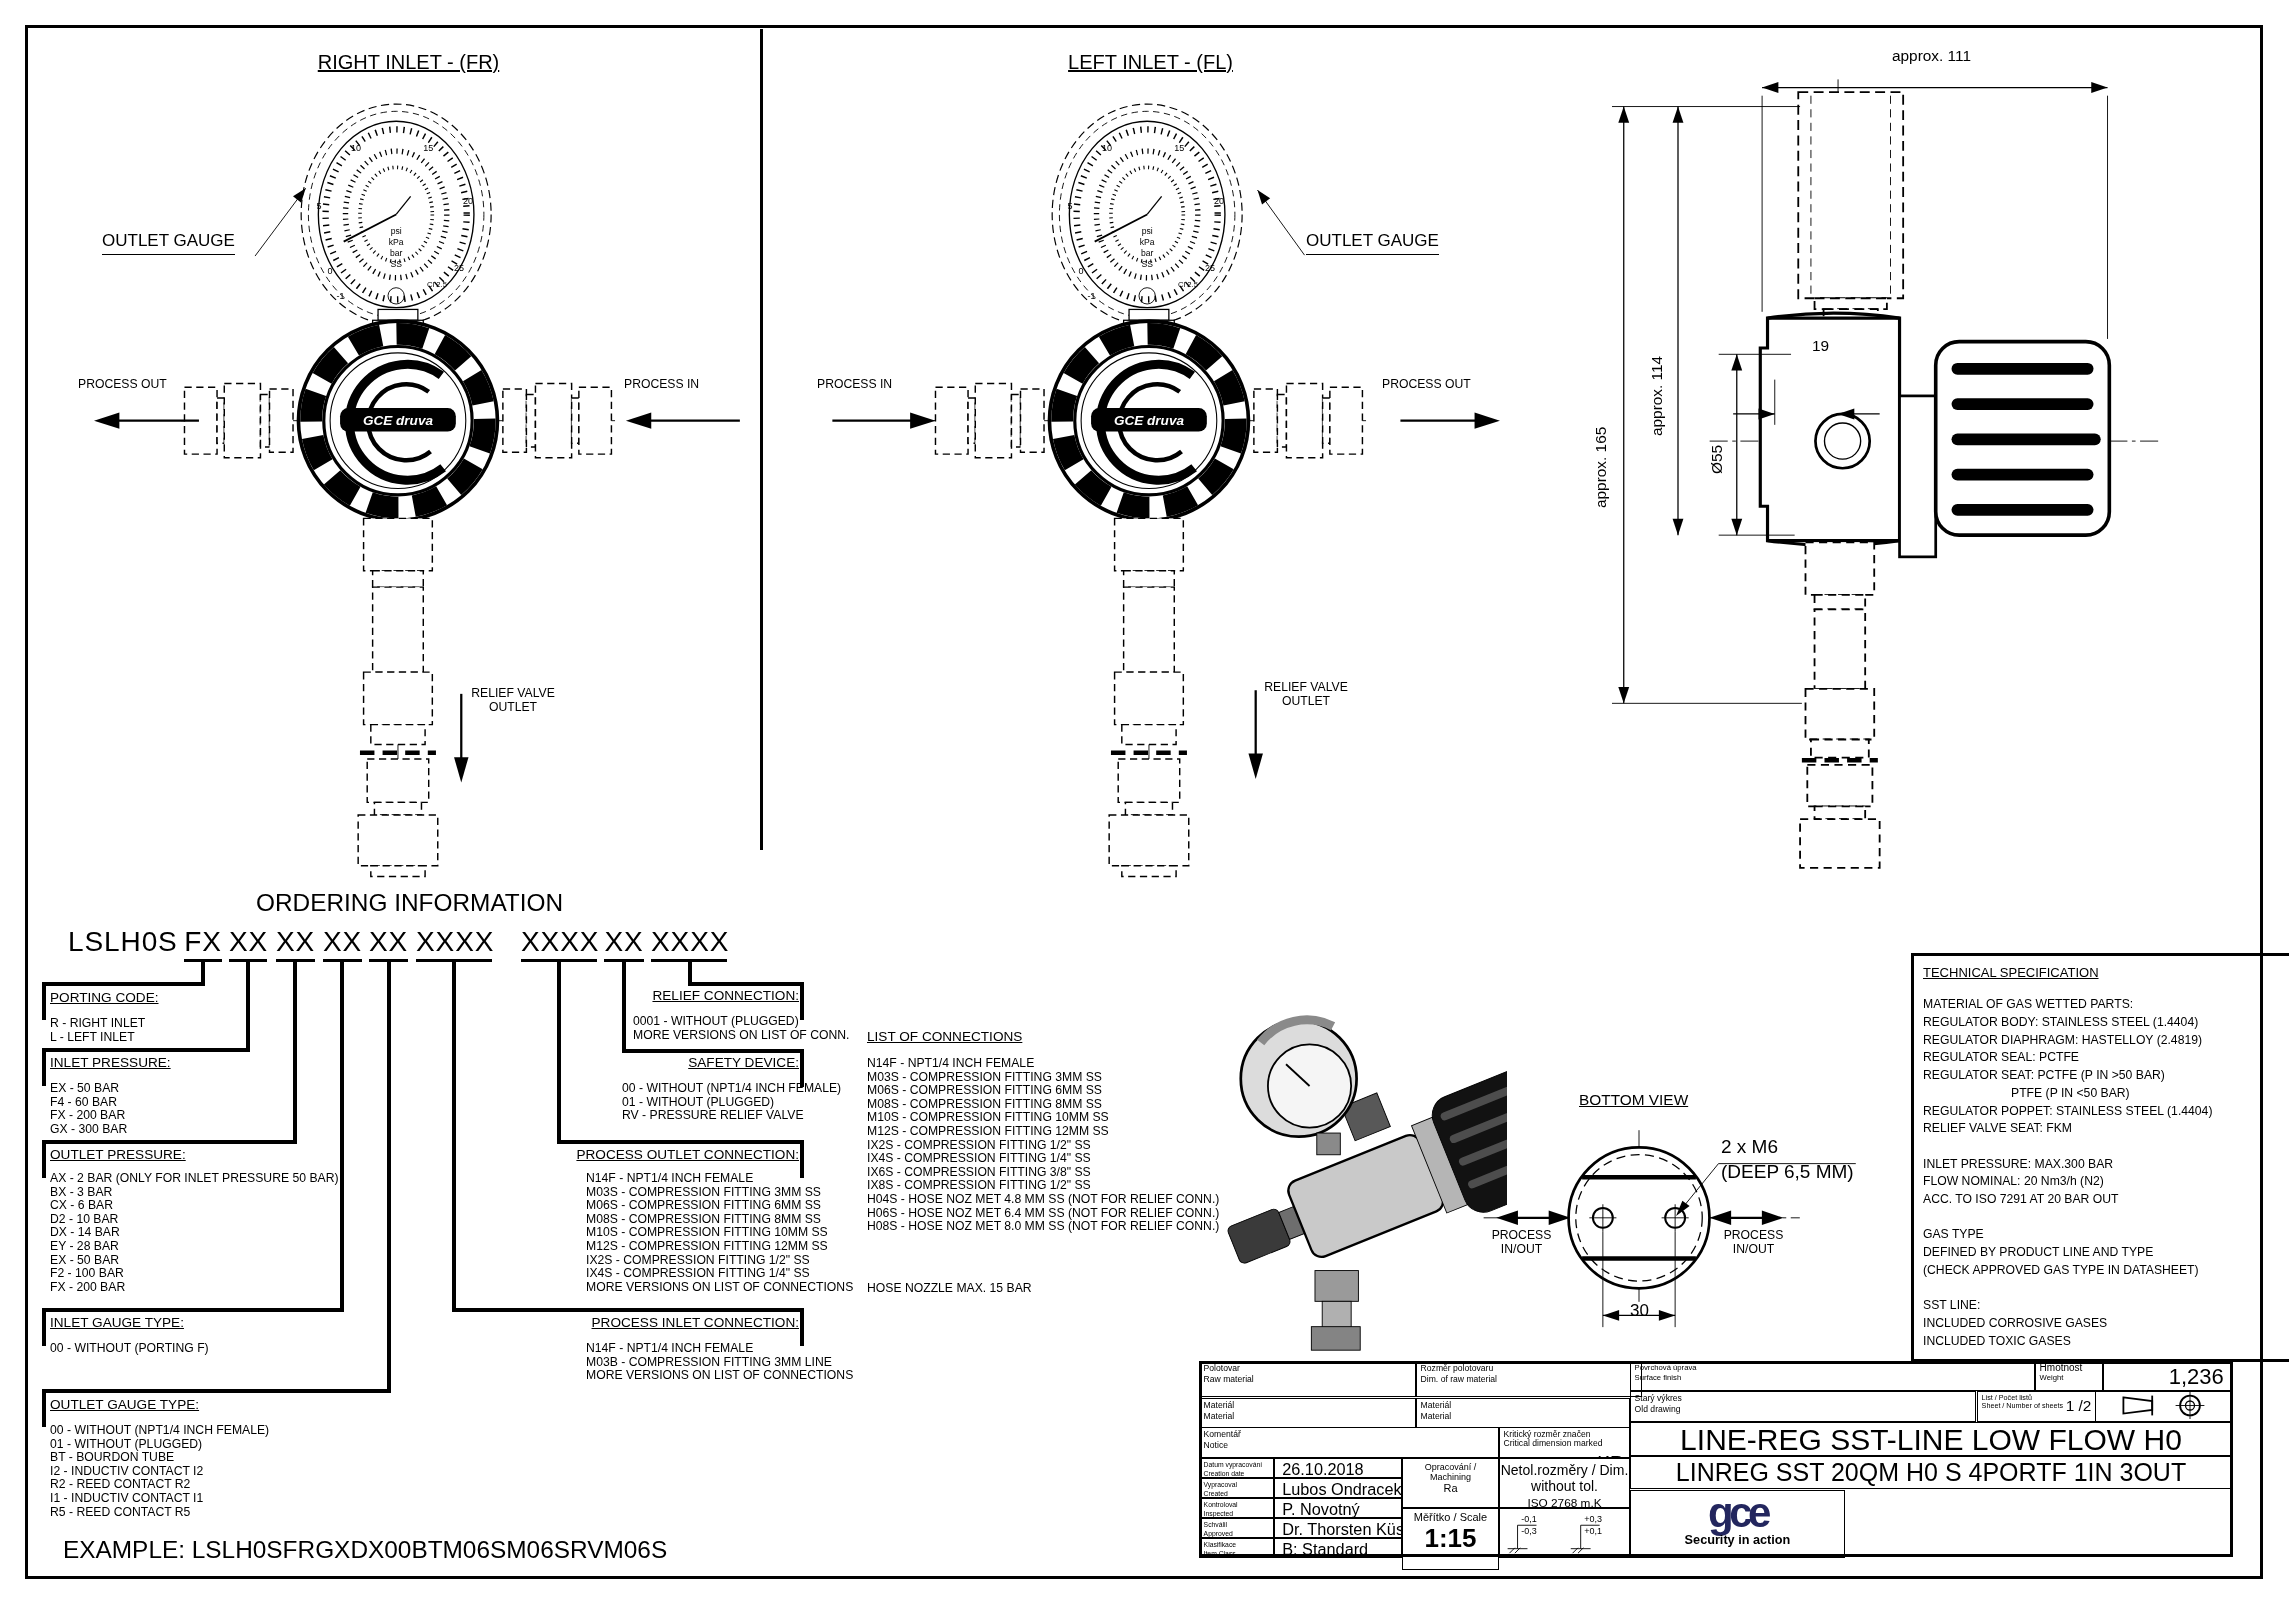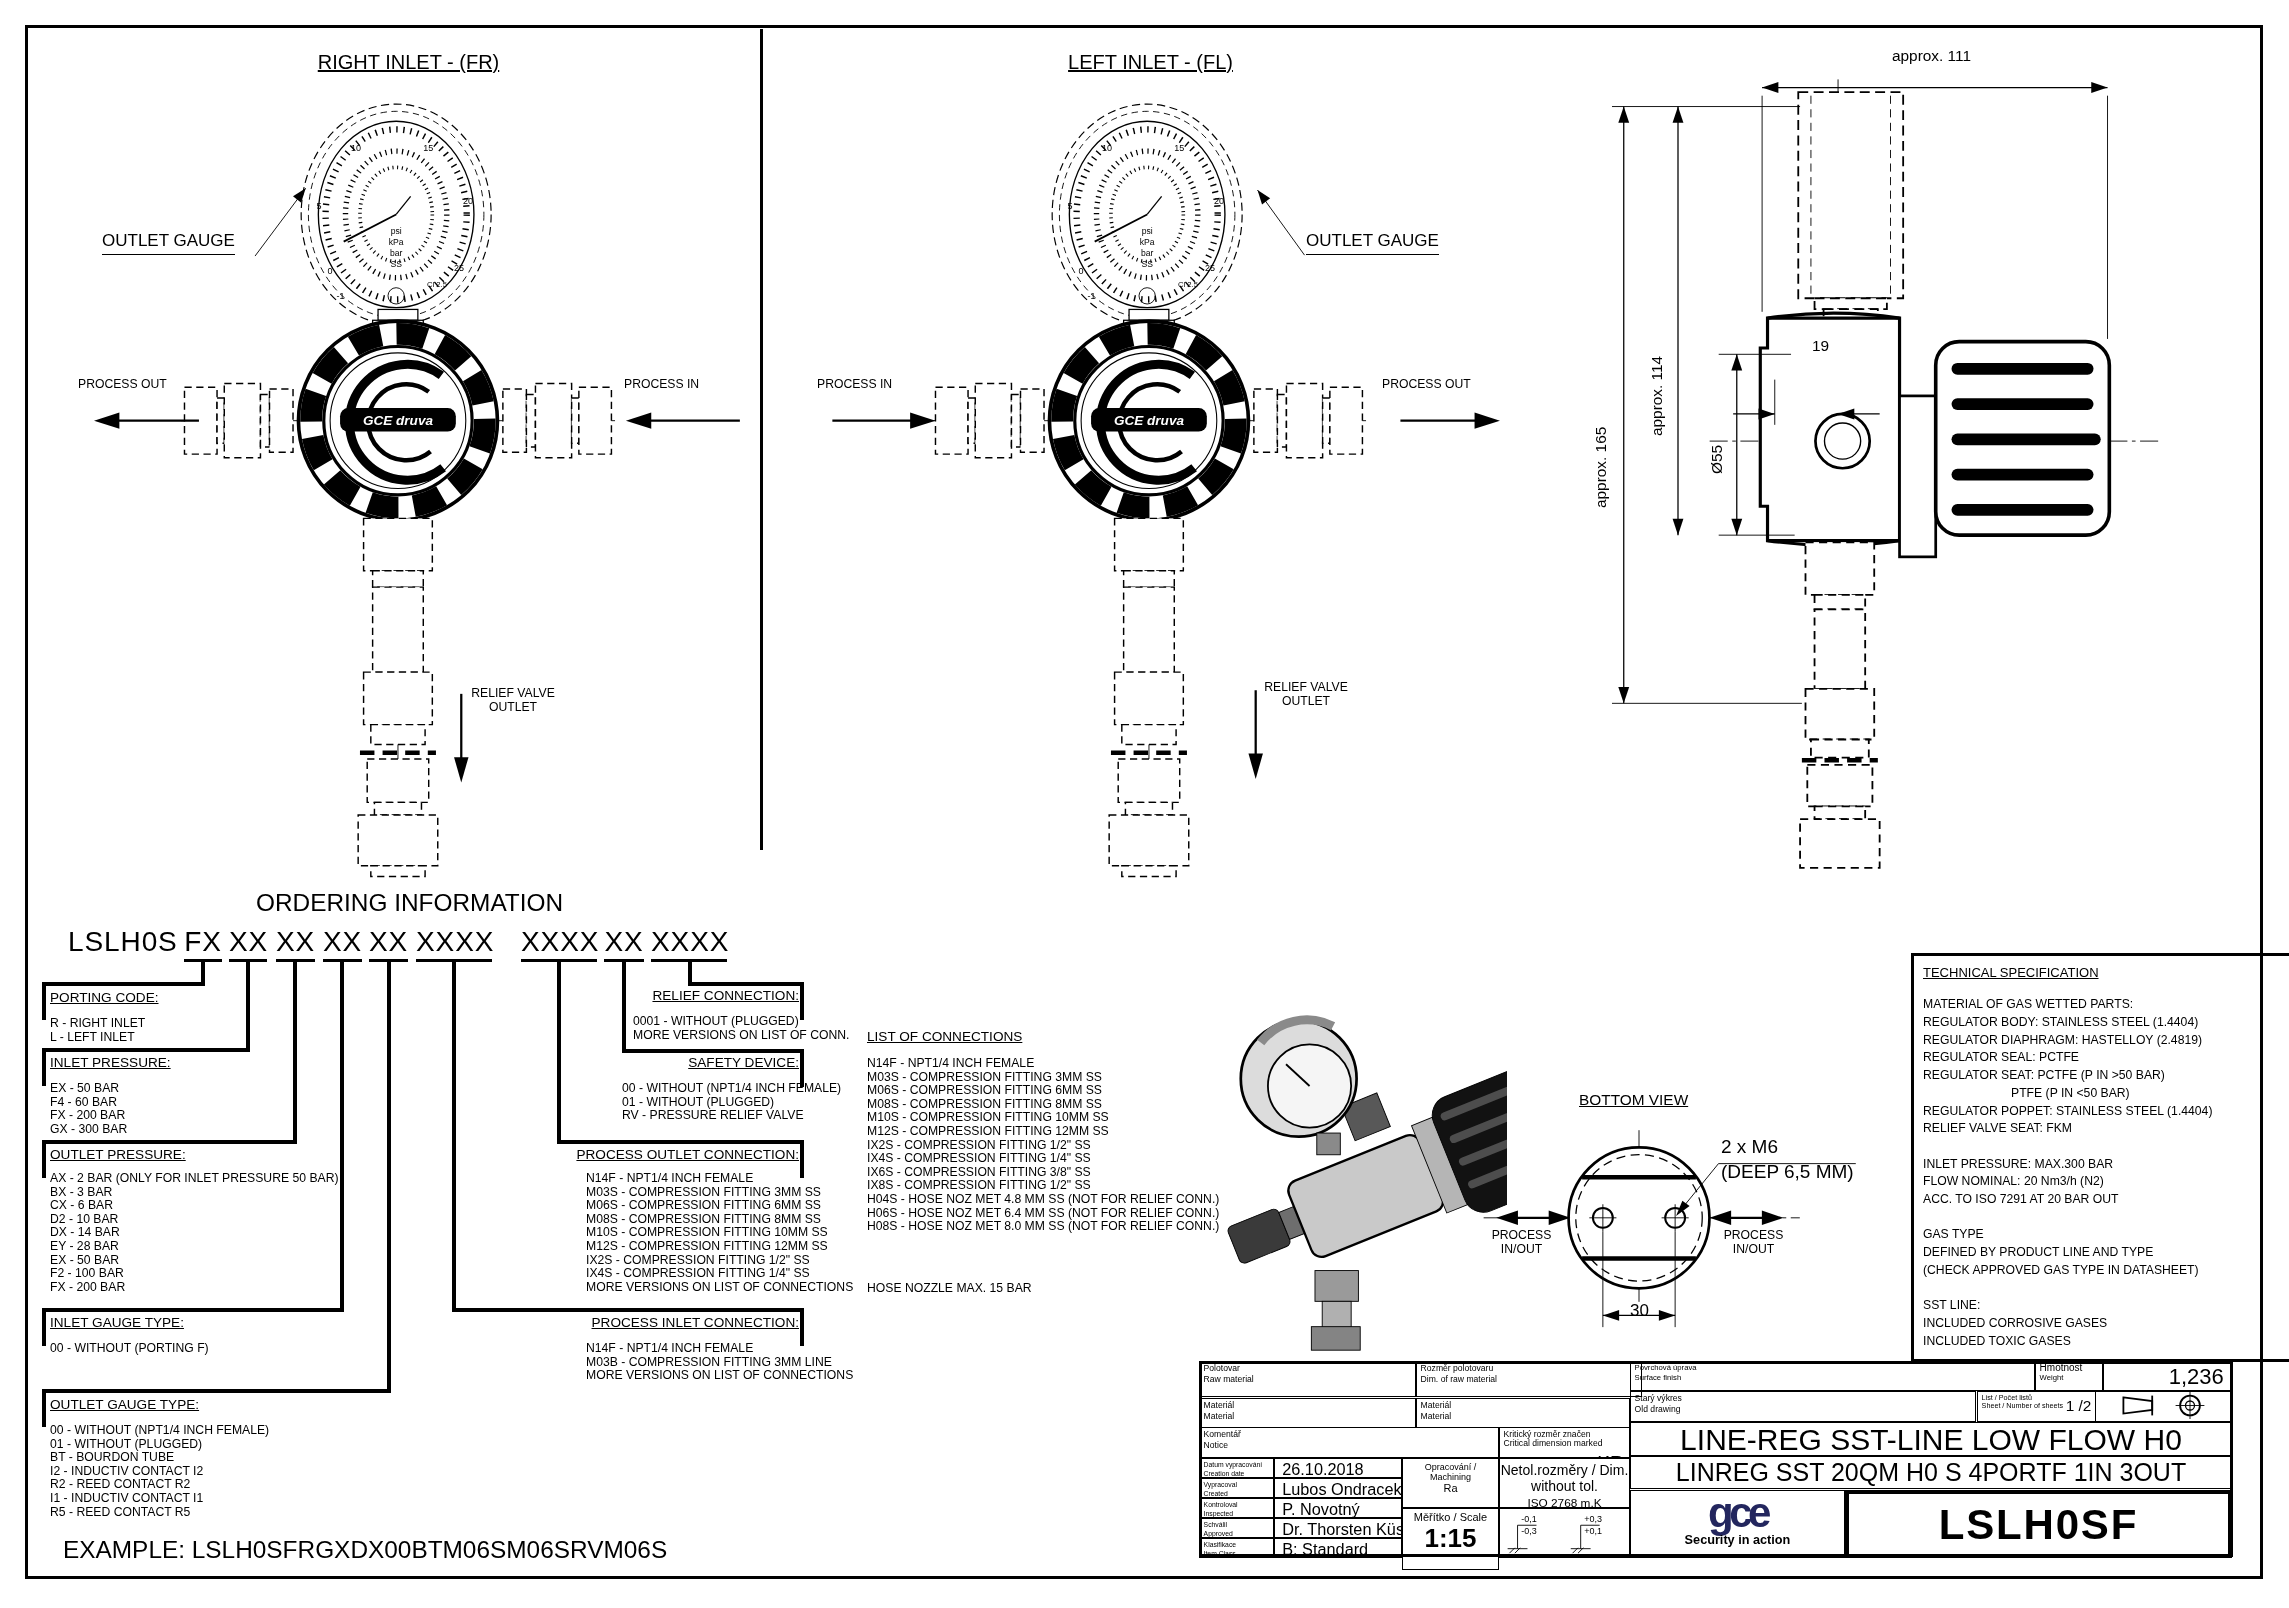--- a/index.html
+++ b/index.html
@@ -635,16 +635,15 @@
       <line x1="88" y1="15" x2="120" y2="15" class="thn"></line>
         <line x1="104" y1="0" x2="104" y2="30" class="thn"></line>
     </svg>
   </div>
   <div class="tb-cell ctr" style="left:1630px;top:1422px;width:602px;height:34px;font-size:30px;line-height:33px;white-space:nowrap;">LINE-REG SST-LINE LOW FLOW H0</div>
   <div class="tb-cell ctr" style="left:1630px;top:1456px;width:602px;height:33px;font-size:25px;line-height:31px;white-space:nowrap;">LINREG SST 20QM H0 S 4PORTF 1IN 3OUT</div>
   <div class="tb-cell ctr" style="left:1630px;top:1490px;width:215px;height:68px;">
     <div style="font-size:42px;font-weight:bold;letter-spacing:-4.5px;color:#23265e;line-height:40px;margin-top:1.8px;">gce</div>
     <div style="font-size:12.7px;font-weight:bold;">Security in action</div>
   </div>
-  <div class="tb-cell ctr" style="left:1845px;top:1490px;width:387px;height:68px;border-width:4.5px;font-size:42px;font-weight:bold;line-height:62px;letter-spacing:1.8px;">LSLH0SF</div>
 
 </div>
 
 
 </body></html>

